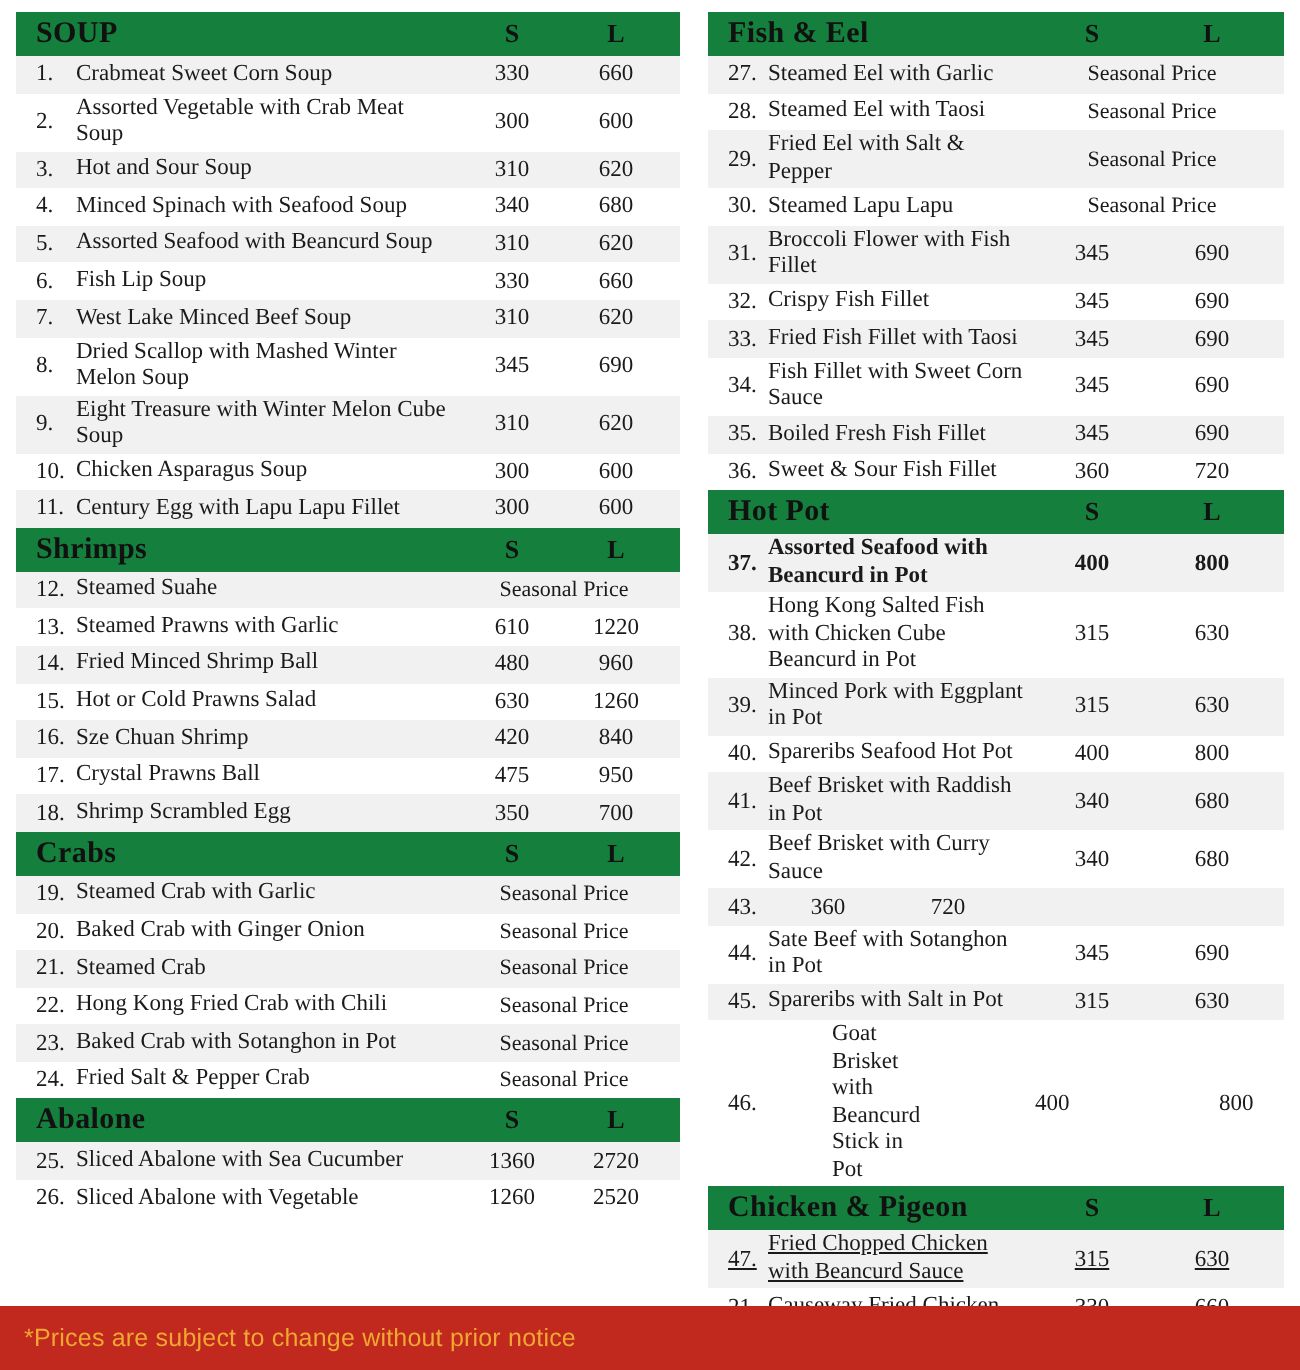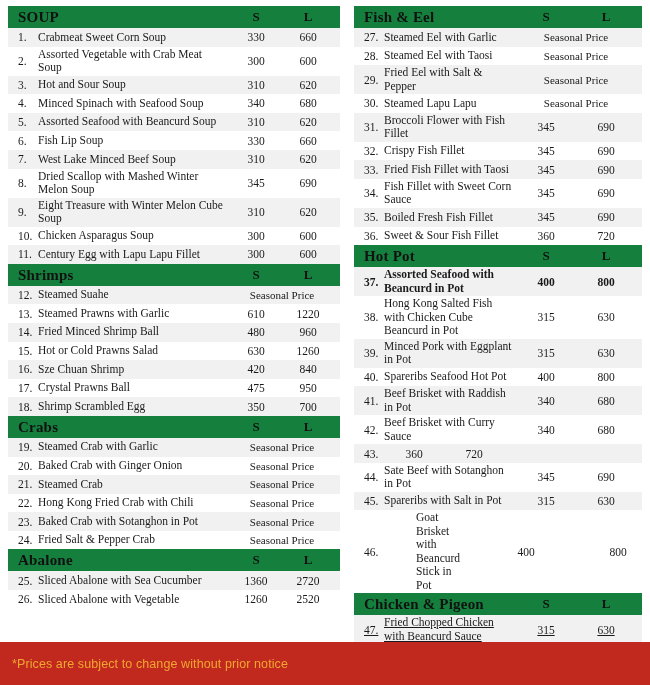--- a/index.html
+++ b/index.html
@@ -106,21 +106,21 @@
     font-size: 11px;
     color: #1a1a1a;
   }
   .col.right .price-wide { flex: 0 0 120px; }
 
   .footer-bar {
     position: absolute;
     left: 0;
     bottom: 0;
     width: 650px;
-    height: 43px;
+    height: 32px;
     background: #c1281e;
     display: flex;
     align-items: center;
   }
   .footer-text {
     font-family: "Liberation Sans", "DejaVu Sans", sans-serif;
     font-size: 12.5px;
     color: #f0a830;
     padding-left: 12px;
     letter-spacing: 0.1px;

